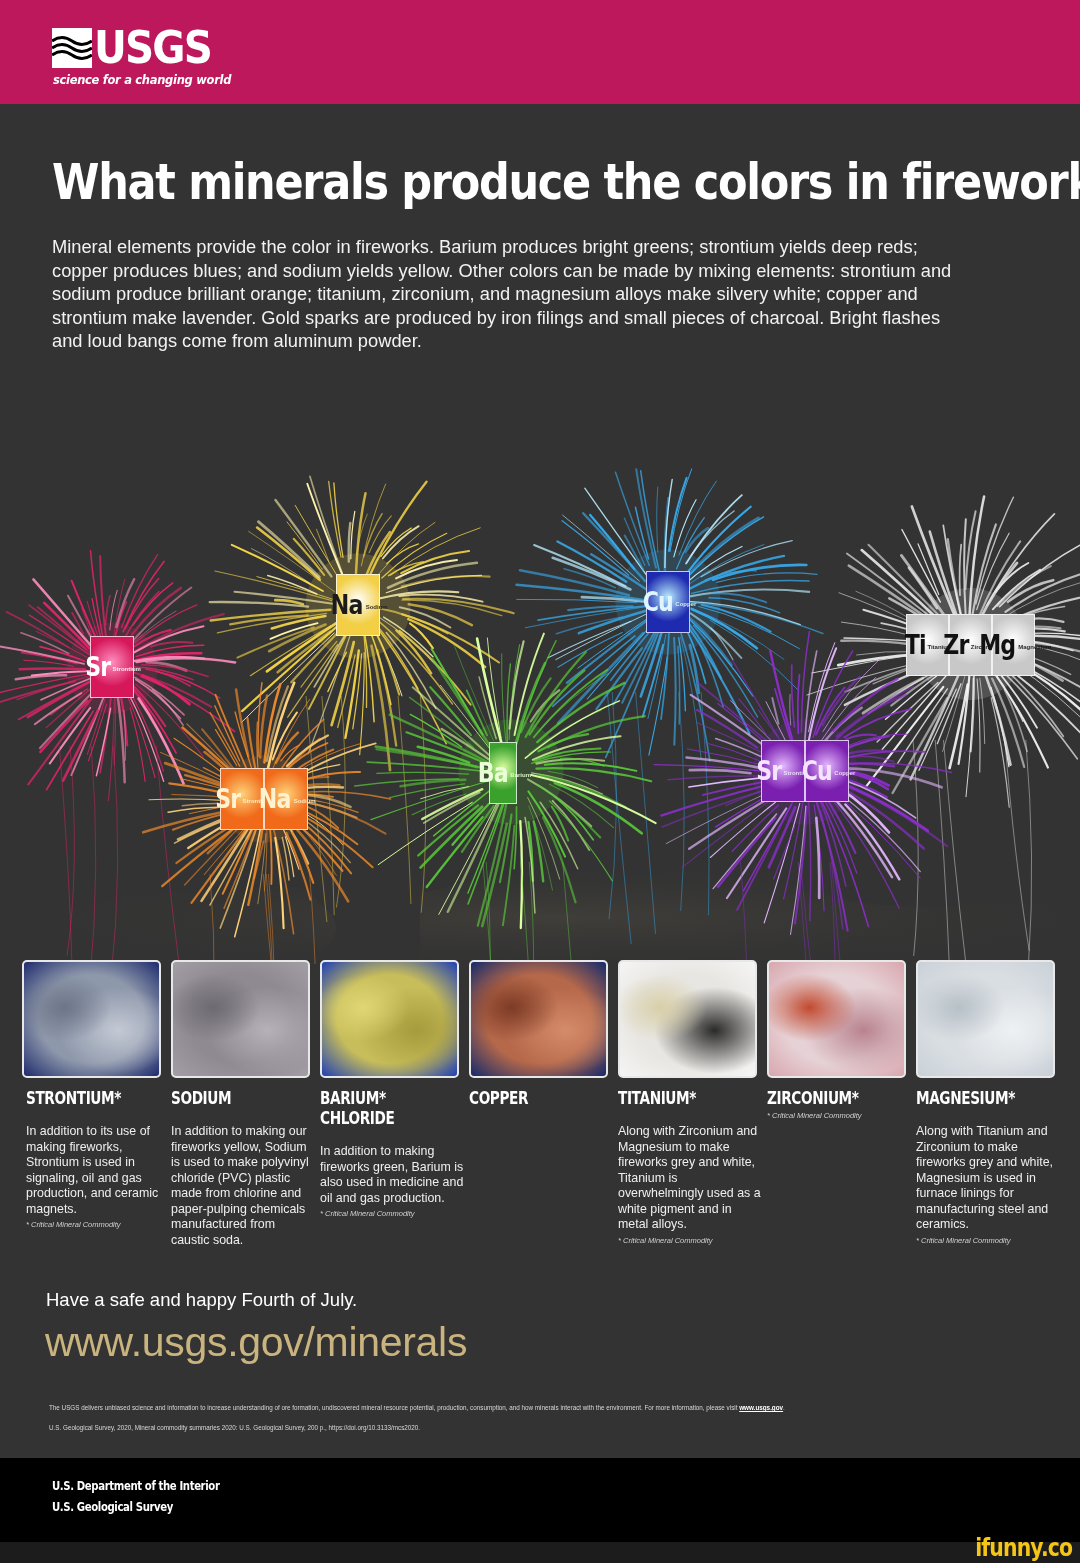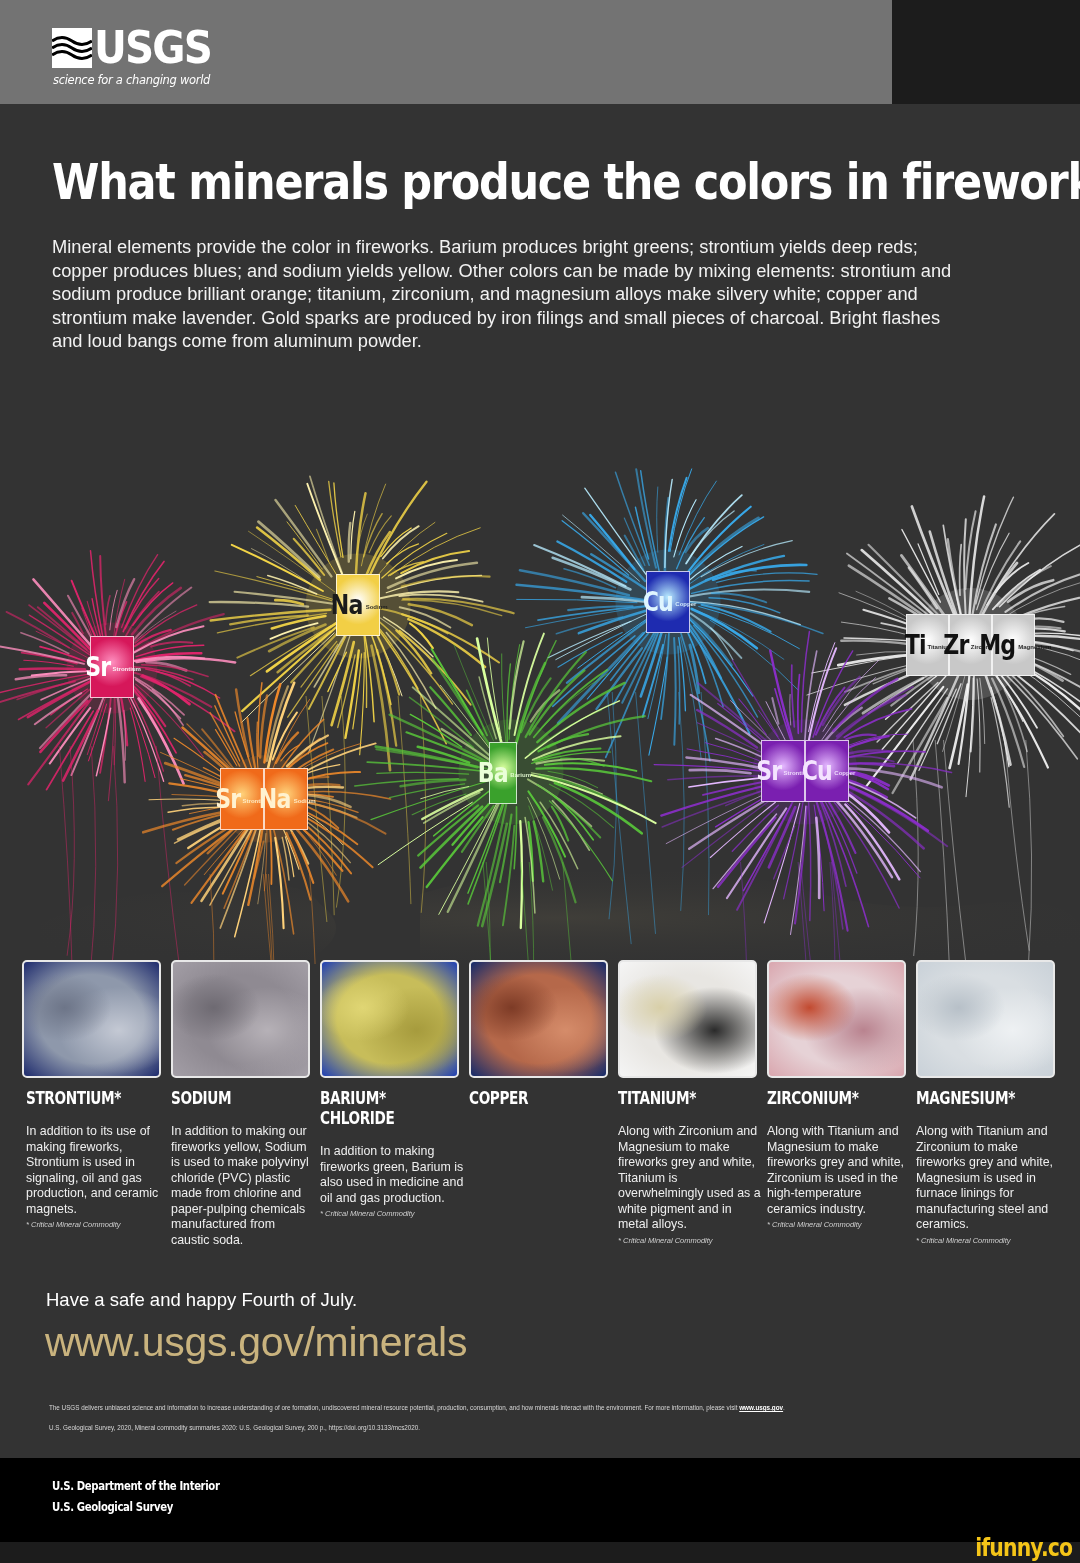--- a/index.html
+++ b/index.html
@@ -1,24 +1,24 @@
 <!DOCTYPE html>
 <html><head>
 <meta charset="utf-8">
 <style>
   * { box-sizing: border-box; margin: 0; padding: 0; }
   html, body { width: 1080px; height: 1563px; background: #1c1c1c; overflow: hidden; }
   body { font-family: "Liberation Sans", sans-serif; color: #fff; position: relative; }
 
-  .header-bar { position: absolute; left: 0; top: 0; width: 892px; height: 104px; background: #737373; }
+  .header-bar { position: absolute; left: 0; top: 0; width: 1080px; height: 104px; background: #be185d; }
   .logo { position: absolute; left: 52px; top: 26px; }
   .logo-row { display: flex; align-items: center; }
   .logo-mark { width: 40px; height: 40px; position: relative; }
   .logo-word { font-family: "DejaVu Sans", sans-serif; font-weight: bold; font-size: 44px; letter-spacing: -2px; line-height: 44px; margin-left: 2px; transform: scaleX(0.92); transform-origin: left; }
-  .logo-tag { font-family: "DejaVu Sans", sans-serif; font-weight: normal; font-style: italic; font-size: 11.5px; letter-spacing: -0.3px; margin-top: 3px; margin-left: 1px; }
+  .logo-tag { font-family: "DejaVu Sans", sans-serif; font-weight: bold; font-style: italic; font-size: 11.5px; letter-spacing: -0.3px; margin-top: 3px; margin-left: 1px; }
 
   .main { position: absolute; left: 0; top: 104px; width: 1080px; height: 1354px; background: #333333; overflow: hidden; }
 
   .title { position: absolute; left: 52px; top: 48px; width: 1000px; font-family: "DejaVu Sans", sans-serif; font-weight: bold; font-size: 50px; line-height: 60px; letter-spacing: -1.5px; transform: scaleX(0.86); transform-origin: left; white-space: nowrap; }
   .intro { position: absolute; left: 52px; top: 131px; width: 900px; font-size: 18.3px; line-height: 23.5px; color: #f2f2f2; }
 
   .fw-svg { position: absolute; left: 0; top: 240px; }
 
   .tile-group { position: absolute; display: flex; }
   .tile { position: relative; border: 1.5px solid rgba(255,255,255,0.75); display: flex; flex-direction: row; align-items: center; justify-content: center; }
@@ -849,21 +849,20 @@
       </div>
       <div class="mineral-img" style="left: 596px; background: radial-gradient(at 30% 40%, rgb(216, 207, 168) 0%, transparent 35%), radial-gradient(at 70% 60%, rgb(42, 42, 42) 0%, transparent 45%), radial-gradient(rgb(232, 230, 226) 0%, rgb(232, 230, 226) 55%, rgb(245, 245, 245) 100%);"></div>
       <div class="mineral-col" style="left: 596px;">
         <div class="mineral-name">TITANIUM*</div>
         <div class="mineral-desc">Along with Zirconium and Magnesium to make fireworks grey and white, Titanium is overwhelmingly used as a white pigment and in metal alloys.</div>
         <div class="mineral-note">* Critical Mineral Commodity</div>
       </div>
       <div class="mineral-img" style="left: 745px; background: radial-gradient(at 30% 40%, rgb(194, 74, 48) 0%, transparent 35%), radial-gradient(at 70% 60%, rgb(185, 131, 143) 0%, transparent 45%), radial-gradient(rgb(230, 210, 214) 0%, rgb(230, 210, 214) 55%, rgb(217, 166, 174) 100%);"></div>
       <div class="mineral-col" style="left: 745px;">
         <div class="mineral-name">ZIRCONIUM*</div>
-        <div class="mineral-desc">Along with Titanium and Magnesium to make  fireworks grey and white, Zirconium is used in the high-temperature ceramics industry.</div>
         <div class="mineral-note">* Critical Mineral Commodity</div>
       </div>
       <div class="mineral-img" style="left: 894px; background: radial-gradient(at 30% 40%, rgb(183, 192, 200) 0%, transparent 35%), radial-gradient(at 70% 60%, rgb(238, 241, 243) 0%, transparent 45%), radial-gradient(rgb(217, 222, 226) 0%, rgb(217, 222, 226) 55%, rgb(201, 209, 216) 100%);"></div>
       <div class="mineral-col" style="left: 894px;">
         <div class="mineral-name">MAGNESIUM*</div>
         <div class="mineral-desc">Along with Titanium and Zirconium to make fireworks grey and white, Magnesium is used in furnace linings for manufacturing steel and ceramics.</div>
         <div class="mineral-note">* Critical Mineral Commodity</div>
       </div>
     </div>
 

